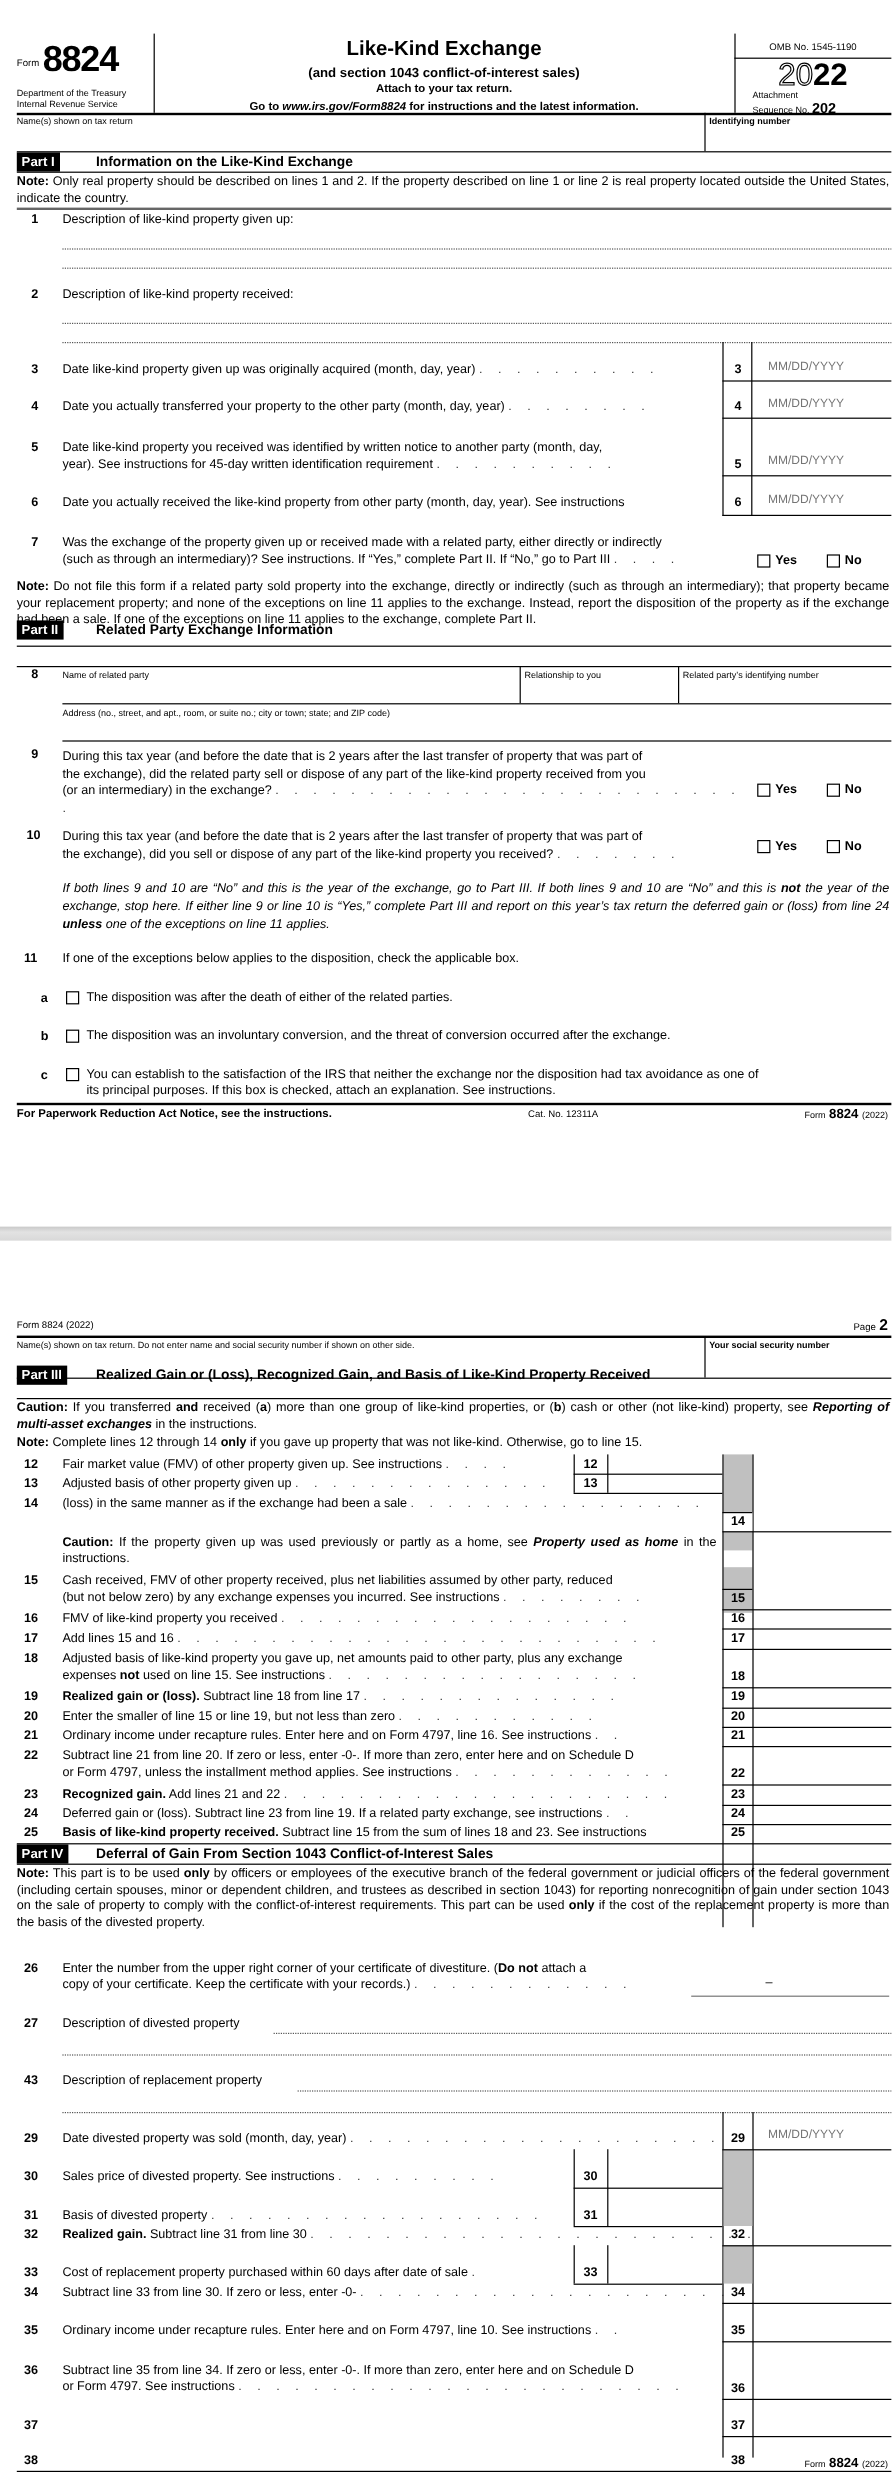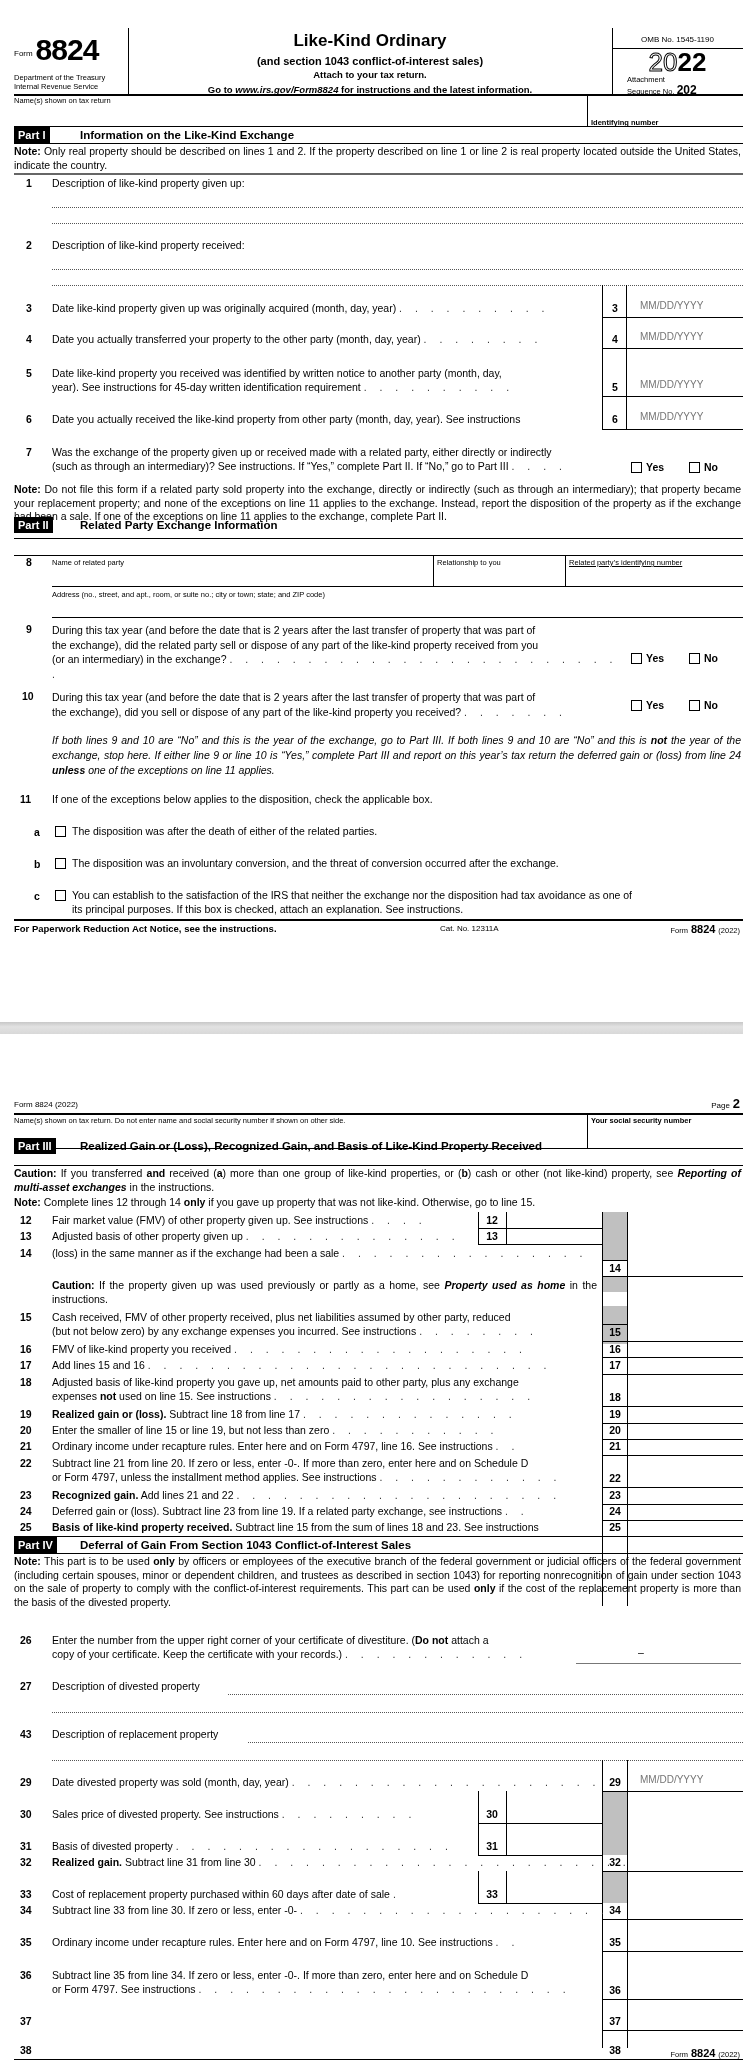--- a/index.html
+++ b/index.html
@@ -41,21 +41,21 @@
     <span class="small" style="position:relative;top:-4px;">Form</span>
     <span style="font-size:30px;font-weight:bold;letter-spacing:-1px;font-family:'Liberation Sans',sans-serif;">8824</span>
   </div>
   <div class="abs tiny" style="left:14px;top:73px;line-height:1.25;">
     <div>Department of the Treasury</div>
     <div>Internal Revenue Service</div>
   </div>
   <div class="vline" style="left:128px;top:28px;height:66px;"></div>
 
   <div class="abs" style="left:128px;width:484px;top:30px;text-align:center;">
-    <div style="font-size:17px;font-weight:bold;">Like-Kind Ordinary</div>
+    <div style="font-size:17px;font-weight:bold;">Like-Kind Exchange</div>
     <div style="font-size:11px;font-weight:bold;margin-top:2px;">(and section 1043 conflict-of-interest sales)</div>
     <div style="font-size:9.5px;font-weight:bold;margin-top:1px;">Attach to your tax return.</div>
     <div style="font-size:9.5px;font-weight:bold;margin-top:2px;">
       <span>Go to </span><span class="i">www.irs.gov/Form8824</span><span> for instructions and the latest information.</span>
     </div>
   </div>
 
   <div class="vline" style="left:612px;top:28px;height:66px;"></div>
   <div class="abs small" style="left:612px;width:131px;top:35px;text-align:center;">OMB No. 1545-1190</div>
   <div class="hline" style="left:612px;width:131px;top:48px;"></div>
@@ -64,21 +64,21 @@
   </div>
   <div class="abs tiny" style="left:627px;top:76px;line-height:1.1;">
     <div>Attachment</div>
     <div><span>Sequence No.</span> <span style="font-size:12px;font-weight:bold;">202</span></div>
   </div>
 
   <div class="hline2" style="left:14px;right:0;top:94px;"></div>
   <div class="abs tiny" style="left:14px;top:96px;">Name(s) shown on tax return</div>
   <input class="txt abs" style="left: 14px; top: 106px; width: 570px; height: 16px;" value="">
   <div class="vline" style="left:587px;top:94px;height:32px;"></div>
-  <div class="abs tiny b" style="left:591px;top:96px;margin-top:22px;">Identifying number</div>
+  <div class="abs tiny b" style="left:591px;top:96px;">Identifying number</div>
   <input class="txt abs" style="left: 591px; top: 106px; width: 148px; height: 16px;" value="">
   <div class="hline" style="left:14px;right:0;top:126px;"></div>
 
   <div class="parthdr" style="top:127px;">
     <span class="parttag">Part I</span>
     <span class="parttitle" style="left:66px;">Information on the Like-Kind Exchange</span>
   </div>
   <div class="hline" style="left:14px;right:0;top:143px;"></div>
   <div class="note" style="top:145px;"><span class="b">Note:</span><span> Only real property should be described on lines 1 and 2. If the property described on line 1 or line 2 is real property located outside the United States, indicate the country.</span></div>
   <div class="hline2" style="left:14px;right:0;top:173px;border-color:#666;"></div>
@@ -146,21 +146,21 @@
   </div>
   <div class="hline" style="left:14px;right:0;top:555px;"></div>
 
   <span class="lnum" style="left:26px;top:556px;">8</span>
   <span class="abs tiny" style="left:52px;top:558px;">Name of related party</span>
   <input class="txt abs" style="left: 52px; top: 570px; width: 378px; height: 14px;">
   <div class="vline" style="left:433px;top:555px;height:31px;"></div>
   <span class="abs tiny" style="left:437px;top:558px;">Relationship to you</span>
   <input class="txt abs" style="left: 437px; top: 570px; width: 124px; height: 14px;">
   <div class="vline" style="left:565px;top:555px;height:31px;"></div>
-  <span class="abs tiny" style="left:569px;top:558px;text-decoration:underline;">Related party’s identifying number</span>
+  <span class="abs tiny" style="left:569px;top:558px;">Related party’s identifying number</span>
   <input class="txt abs" style="left: 569px; top: 570px; width: 170px; height: 14px;">
   <div class="hline" style="left:52px;right:0;top:586px;"></div>
   <span class="abs tiny" style="left:52px;top:590px;">Address (no., street, and apt., room, or suite no.; city or town; state; and ZIP code)</span>
   <input class="txt abs" style="left: 52px; top: 602px; width: 688px; height: 14px;">
   <div class="hline" style="left:52px;right:0;top:617px;"></div>
 
   <span class="lnum" style="left:26px;top:623px;">9</span>
   <div class="ltext" style="left:52px;top:623px;width:580px;line-height:1.4;">
     <div>During this tax year (and before the date that is 2 years after the last transfer of property that was part of</div>
     <div>the exchange), did the related party sell or dispose of any part of the like-kind property received from you</div>

